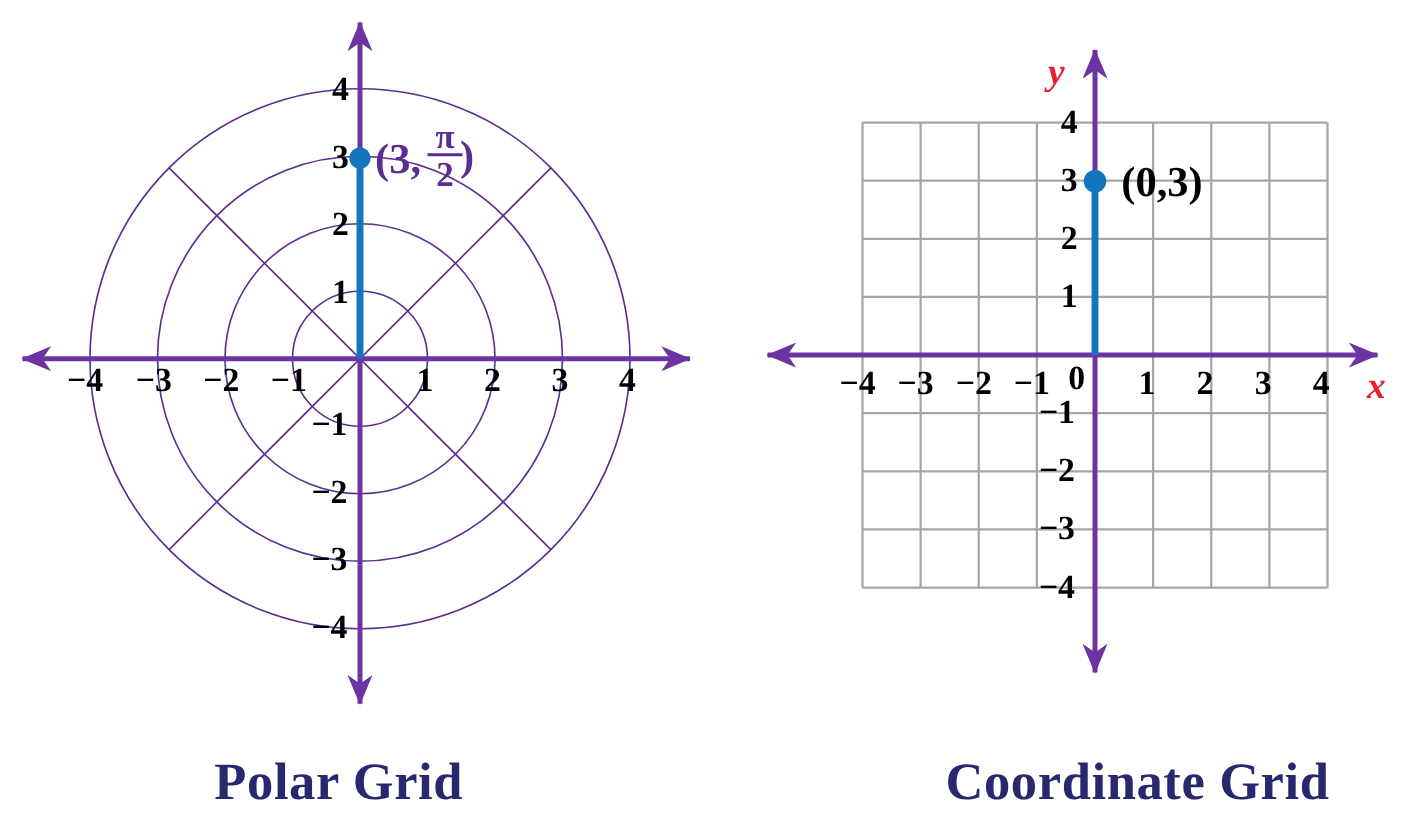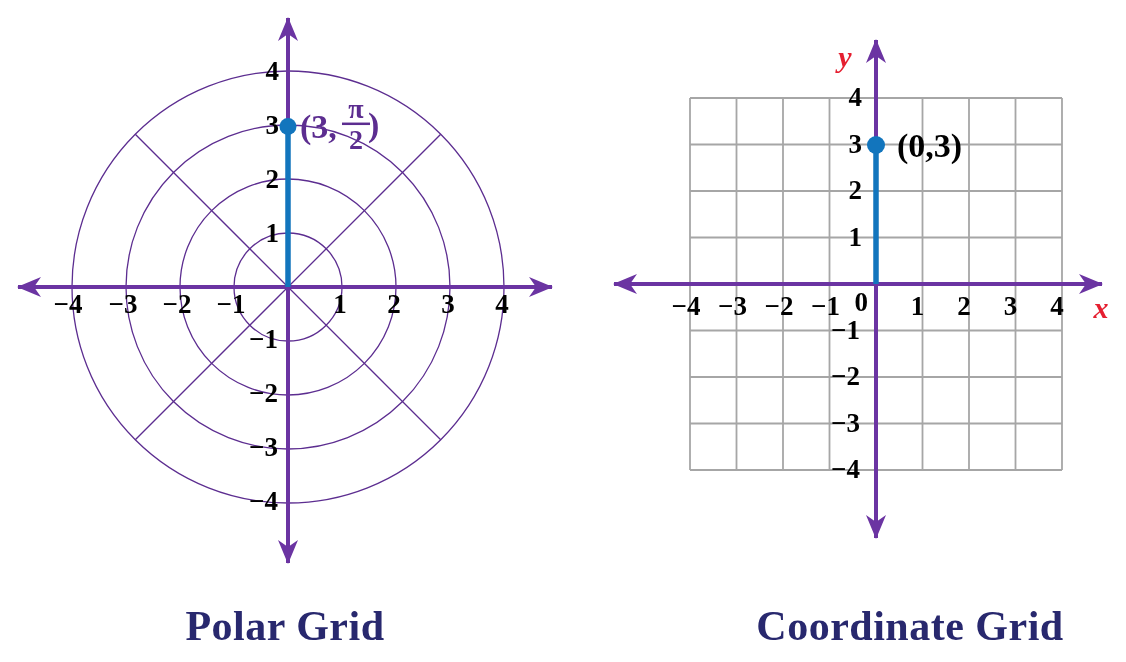--- a/index.html
+++ b/index.html
@@ -18,21 +18,21 @@
     position: absolute;
     top: 602px;
     width: 440px;
     text-align: center;
     font-family: "Liberation Serif", "DejaVu Serif", serif;
     font-weight: bold;
     font-size: 42px;
     color: #28286e;
     letter-spacing: 0.5px;
   }
-  .fig-title.left  { left: 65px;  }
+  .fig-title.left  { left: 51px;  }
   .fig-title.right { left: 690px; }
   text {
     font-family: "Liberation Serif", "DejaVu Serif", serif;
     font-weight: bold;
     fill: #000000;
   }
   .tick { font-size: 27px; }
   .axisletter { font-size: 30px; font-style: italic; fill: #e51f30; }
   .ptlabel { font-size: 34px; }
   .polar-ptlabel { fill: #5c2d90; }

